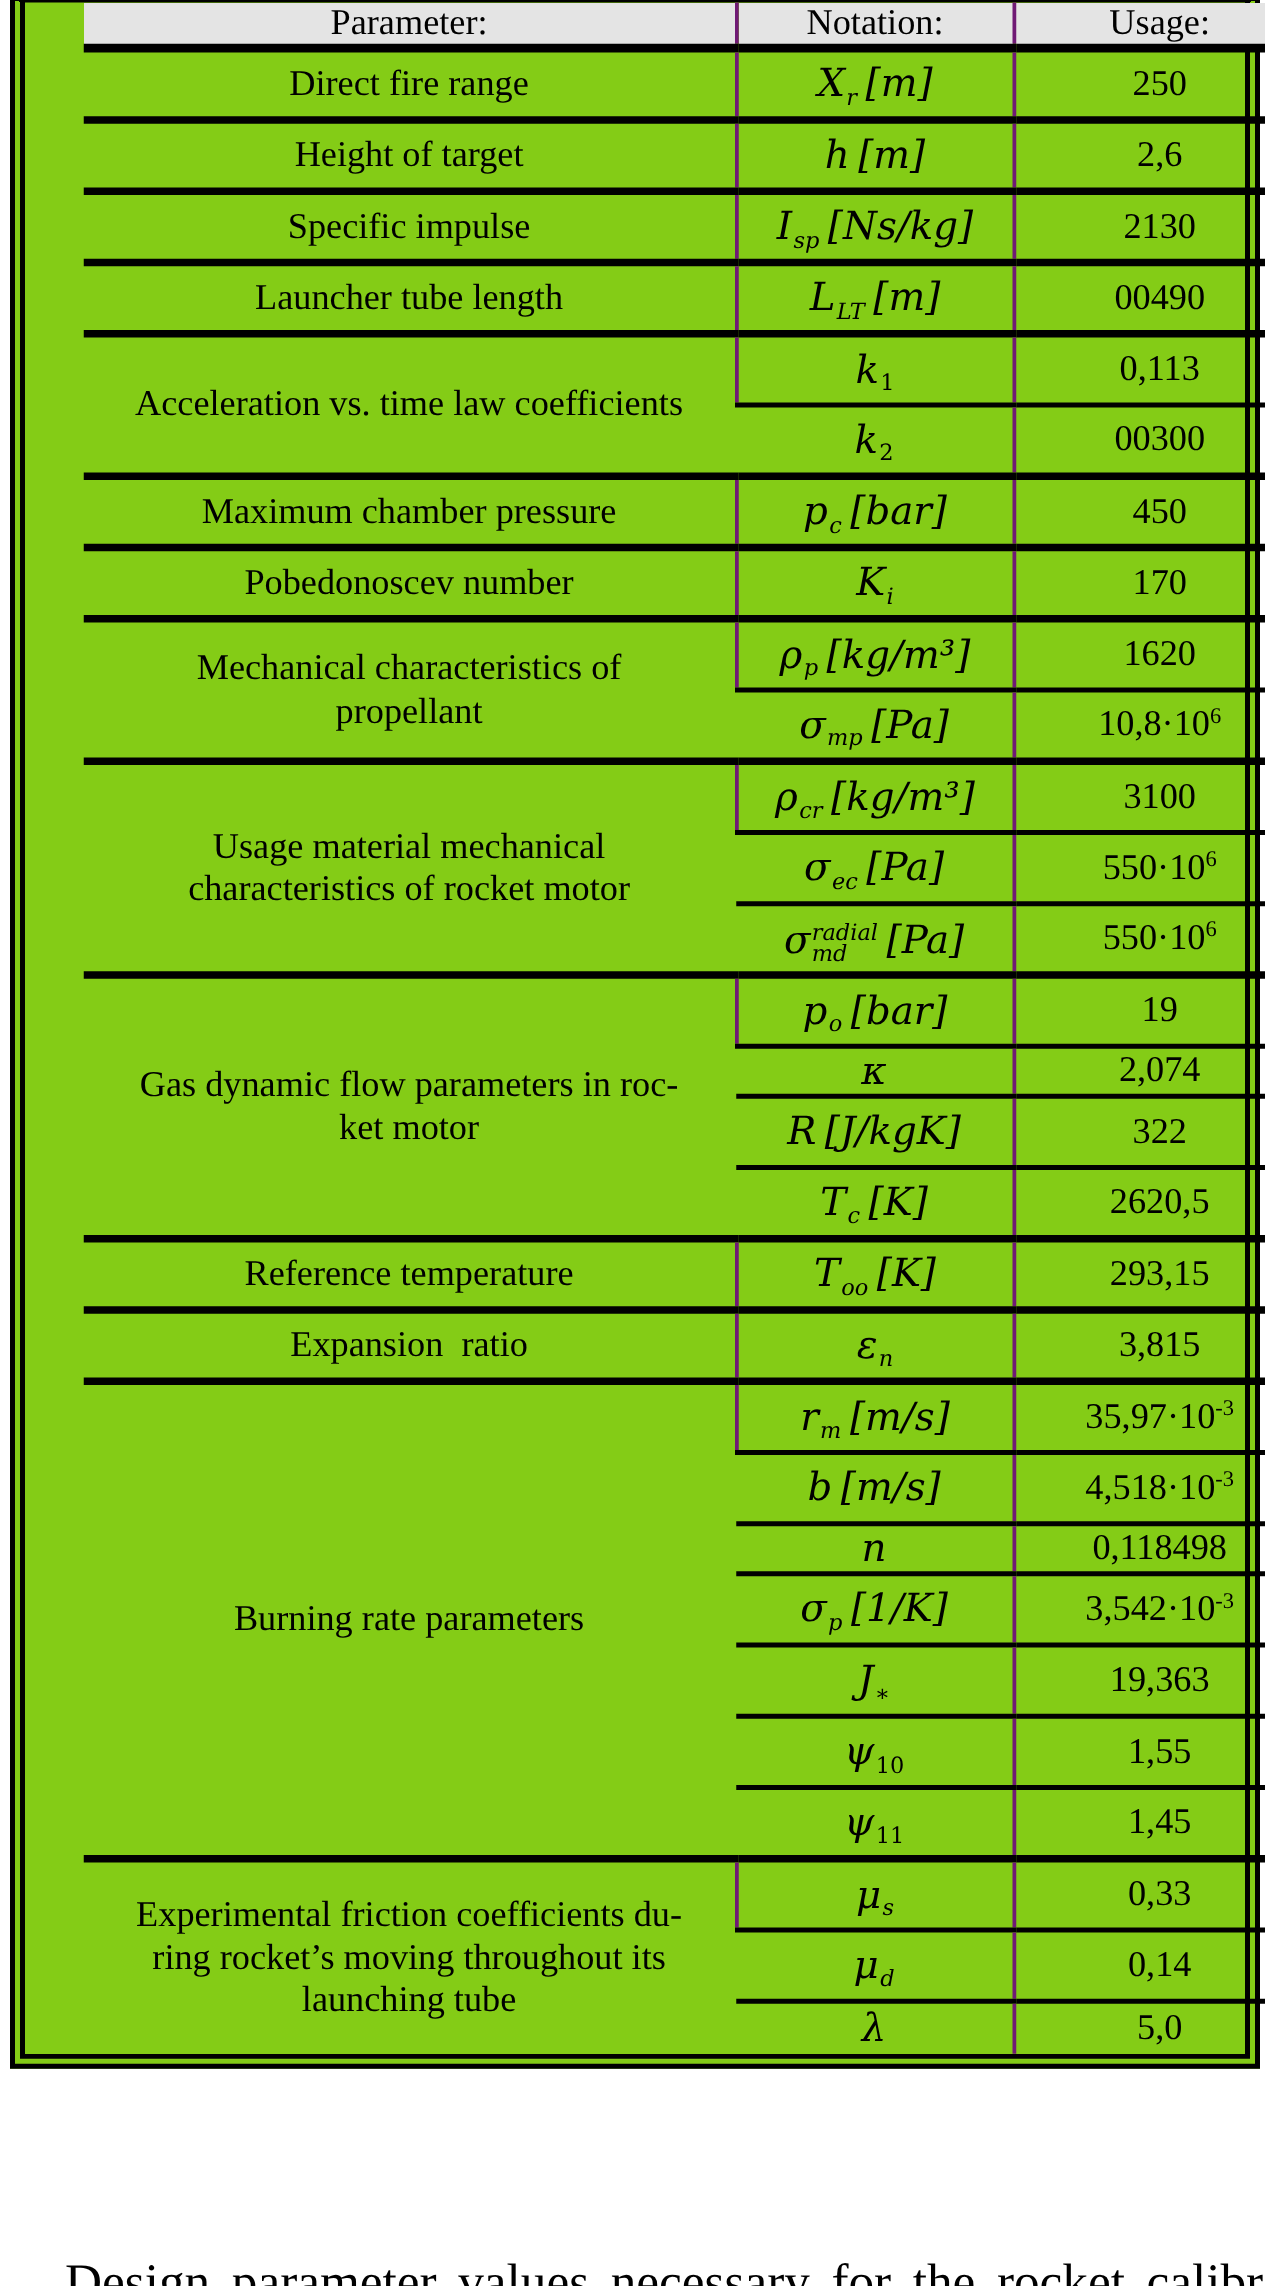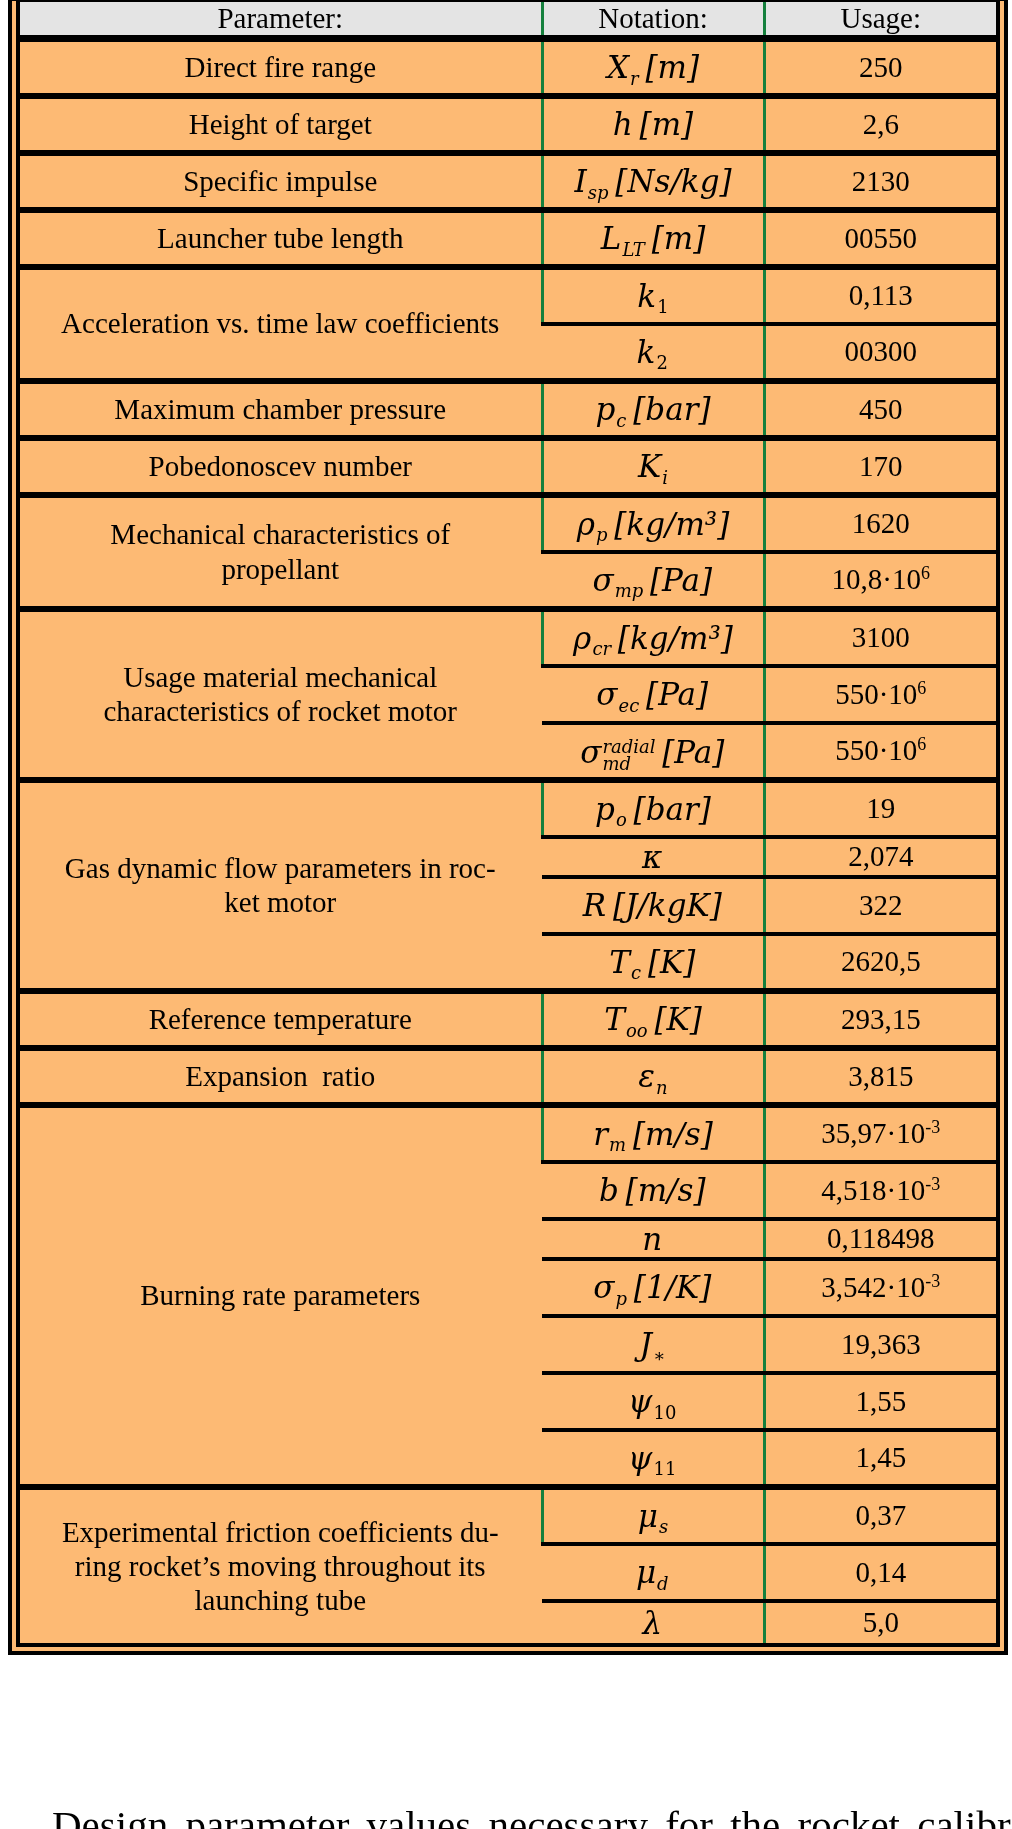--- a/index.html
+++ b/index.html
@@ -3,29 +3,29 @@
 <meta charset="utf-8">
 <style>
   html,body{margin:0;padding:0;}
   body{
     width:1012px;height:1829px;position:relative;overflow:hidden;
     background:#ffffff;color:#000;
     font-family:"Liberation Serif",serif;
   }
   .tblwrap{
     position:absolute;left:8px;top:0;width:1000px;
-    box-sizing:border-box;background:#fdba74;
-    border:12px double #000;border-top:2px solid #000;
+    box-sizing:border-box;background:#84cc16;
+    border:12px double #000;border-top:2px solid #000;padding-left:47px;
   }
   table{border-collapse:collapse;width:100%;table-layout:fixed;}
   td{
     text-align:center;vertical-align:middle;color:#000;
     padding:0 4px;box-sizing:border-box;overflow:hidden;
   }
-  td + td{border-left:3px solid #15803d;}
+  td + td{border-left:3px solid #701a75;}
   thead td{
     background:#e4e4e4;height:36px;font-size:29px;
     border-bottom:7px solid #000;
   }
   tbody td{height:57px;font-size:29px;}
   tr.grp > td{border-top:6px solid #000;}
   tr.sub > td{border-top:4px solid #000;}
   tr.short > td{height:38px;}
   tr.last > td{height:42px;}
   td.param{white-space:pre-line;line-height:1.18;}
@@ -83,21 +83,21 @@
 
     <tr class="grp">
       <td class="param">Specific impulse</td>
       <td class="nota"><span>I</span><span class="ns"><span>sp</span></span><span class="unit">[Ns/kg]</span></td>
       <td class="val"><span>2130</span></td>
     </tr>
 
     <tr class="grp">
       <td class="param">Launcher tube length</td>
       <td class="nota"><span>L</span><span class="ns"><span>LT</span></span><span class="unit">[m]</span></td>
-      <td class="val"><span>00550</span></td>
+      <td class="val"><span>00490</span></td>
     </tr>
 
     <tr class="grp">
       <td class="param" rowspan="2">Acceleration vs. time law coefficients</td>
       <td class="nota"><span>k</span><span class="ns up"><span>1</span></span></td>
       <td class="val"><span>0,113</span></td>
     </tr>
     <tr class="sub">
       <td class="nota"><span>k</span><span class="ns up"><span>2</span></span></td>
       <td class="val"><span>00300</span></td>
@@ -200,21 +200,21 @@
     <tr class="sub">
       <td class="nota"><span>ψ</span><span class="ns up"><span>11</span></span></td>
       <td class="val"><span>1,45</span></td>
     </tr>
 
     <tr class="grp">
       <td class="param" rowspan="3">Experimental friction coefficients du-
 ring rocket’s moving throughout its
 launching tube</td>
       <td class="nota"><span>μ</span><span class="ns"><span>s</span></span></td>
-      <td class="val"><span>0,37</span></td>
+      <td class="val"><span>0,33</span></td>
     </tr>
     <tr class="sub">
       <td class="nota"><span>μ</span><span class="ns"><span>d</span></span></td>
       <td class="val"><span>0,14</span></td>
     </tr>
     <tr class="sub last">
       <td class="nota"><span>λ</span></td>
       <td class="val"><span>5,0</span></td>
     </tr>
 

